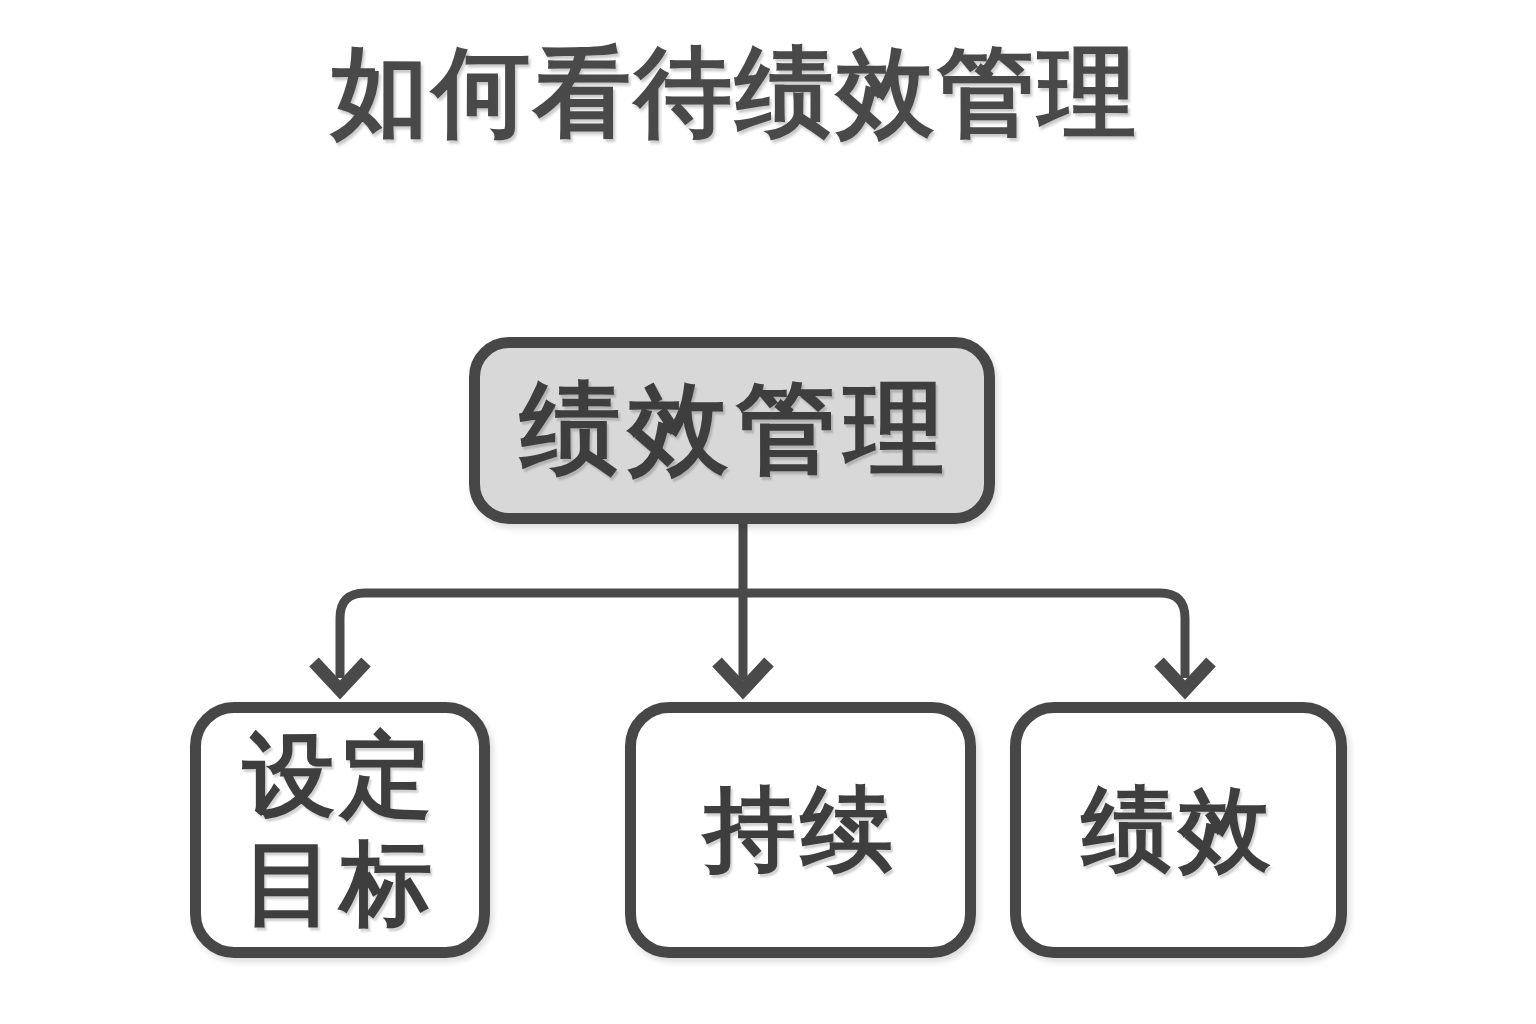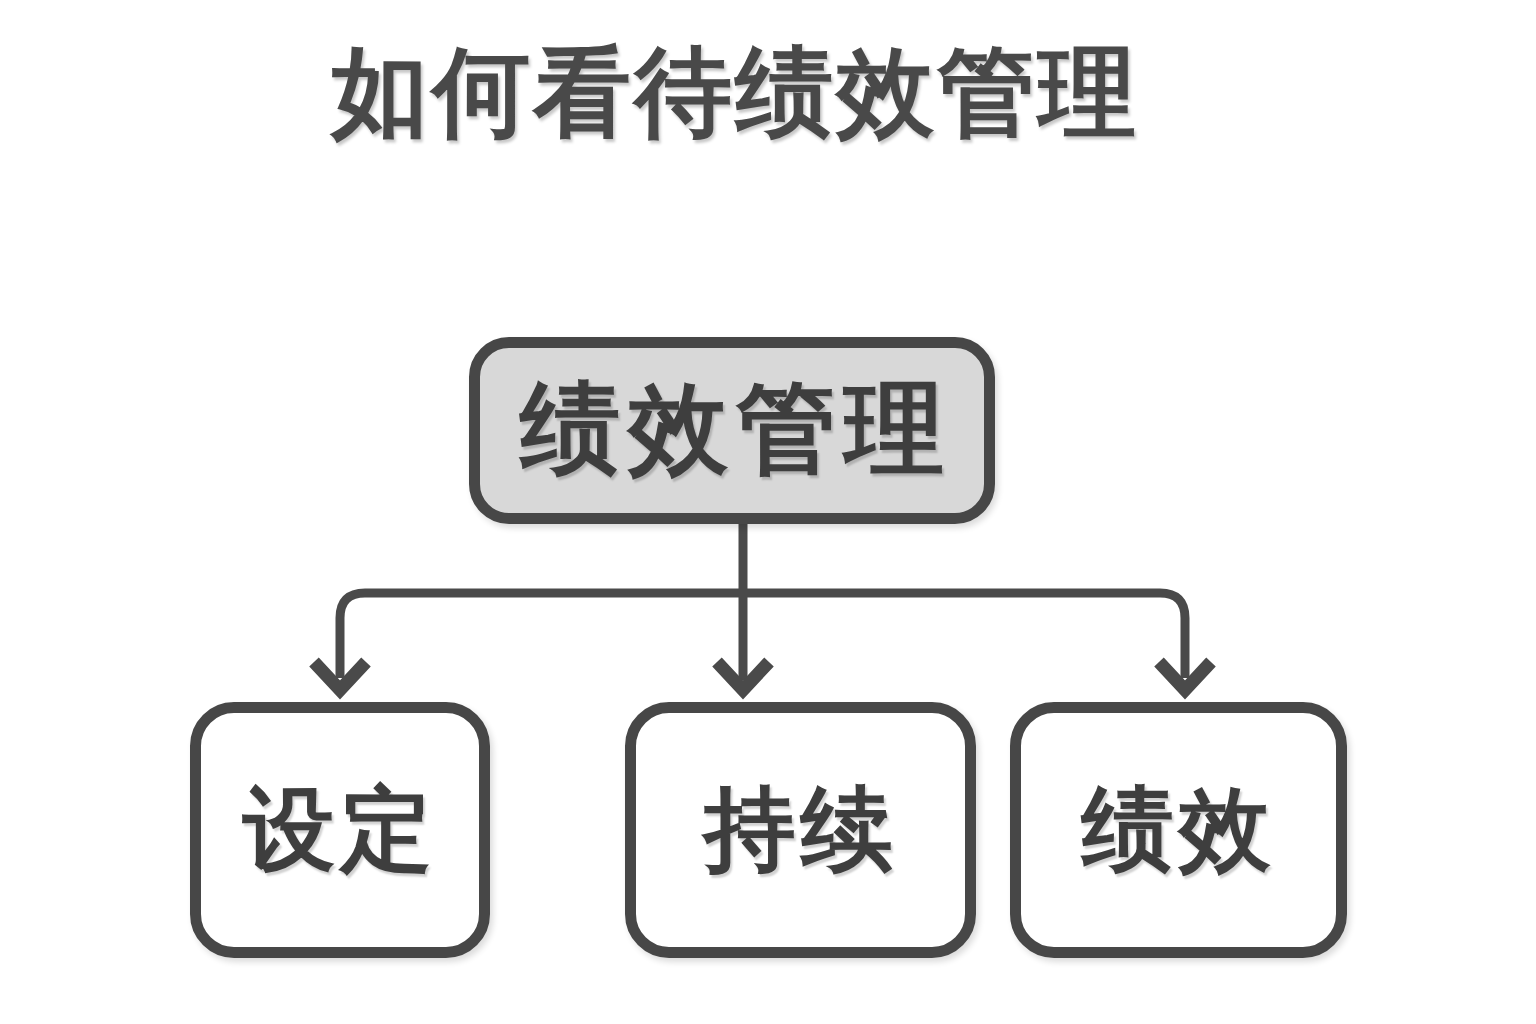--- a/index.html
+++ b/index.html
@@ -135,20 +135,21 @@
     <path class="arrowhead" d="M717 662 L743 690 L769 662"></path>
     <path class="arrowhead" d="M1159 662 L1185 690 L1211 662"></path>
   </svg>
 
   <div class="node node-root">
     <div class="node-label">绩效管理</div>
   </div>
 
   <div class="node node-child node-child-0">
     <div class="child-line">设定</div>
+    <div class="child-line">目标</div>
   </div>
 
   <div class="node node-child node-child-1">
     <div class="child-line">持续</div>
   </div>
 
   <div class="node node-child node-child-2">
     <div class="child-line">绩效</div>
   </div>
 

